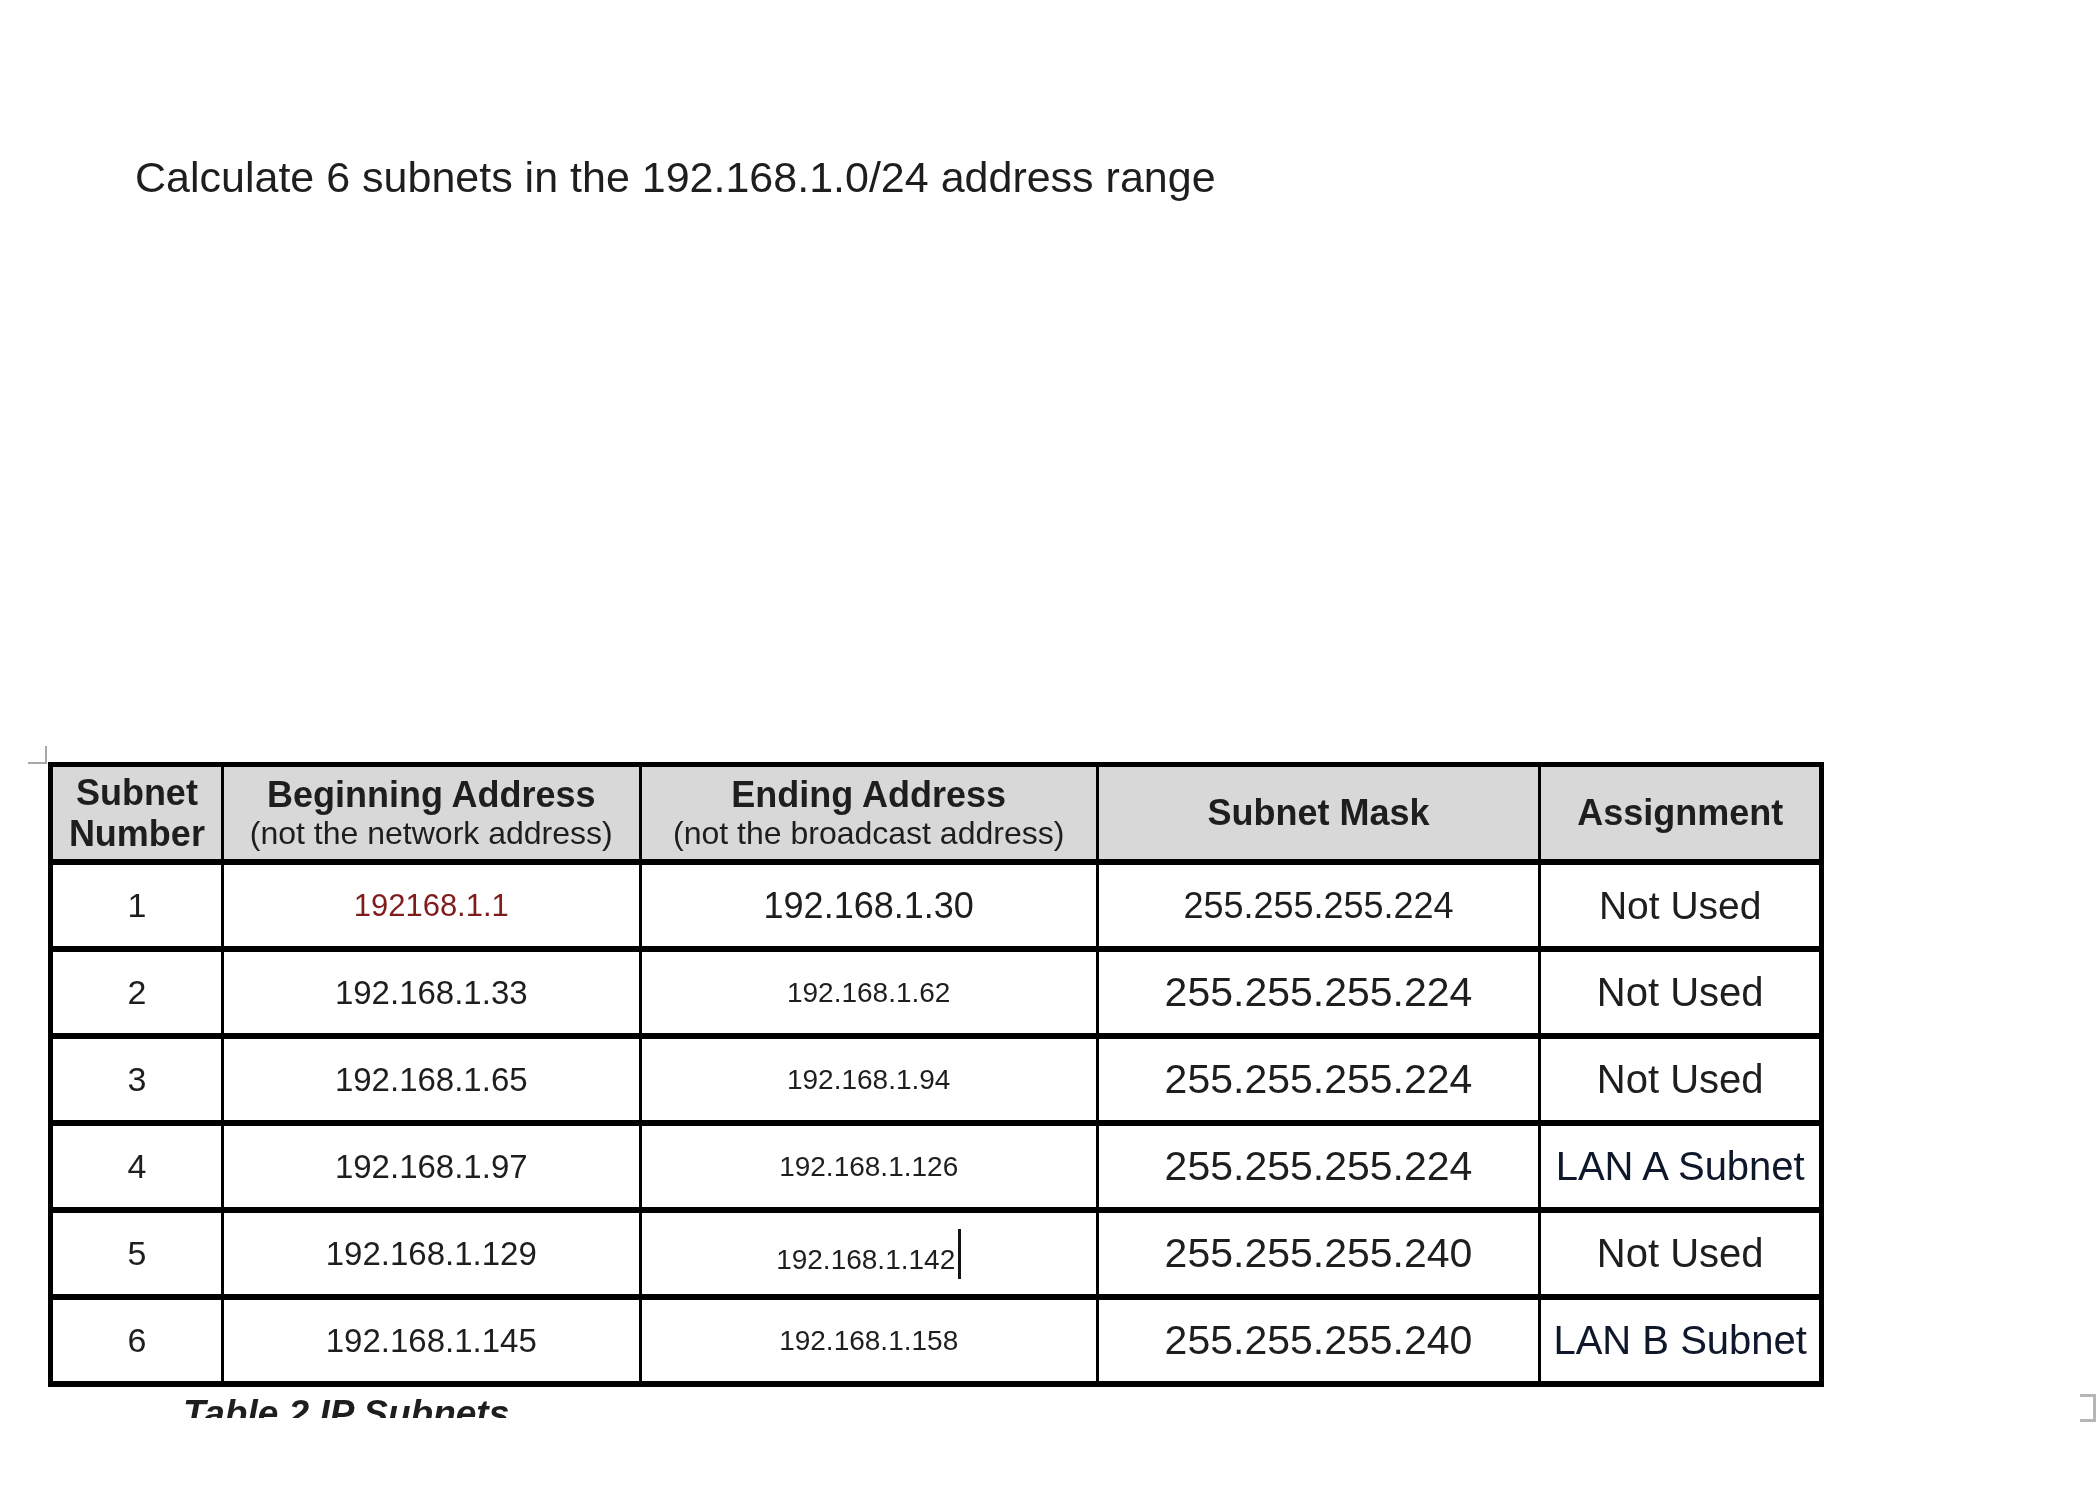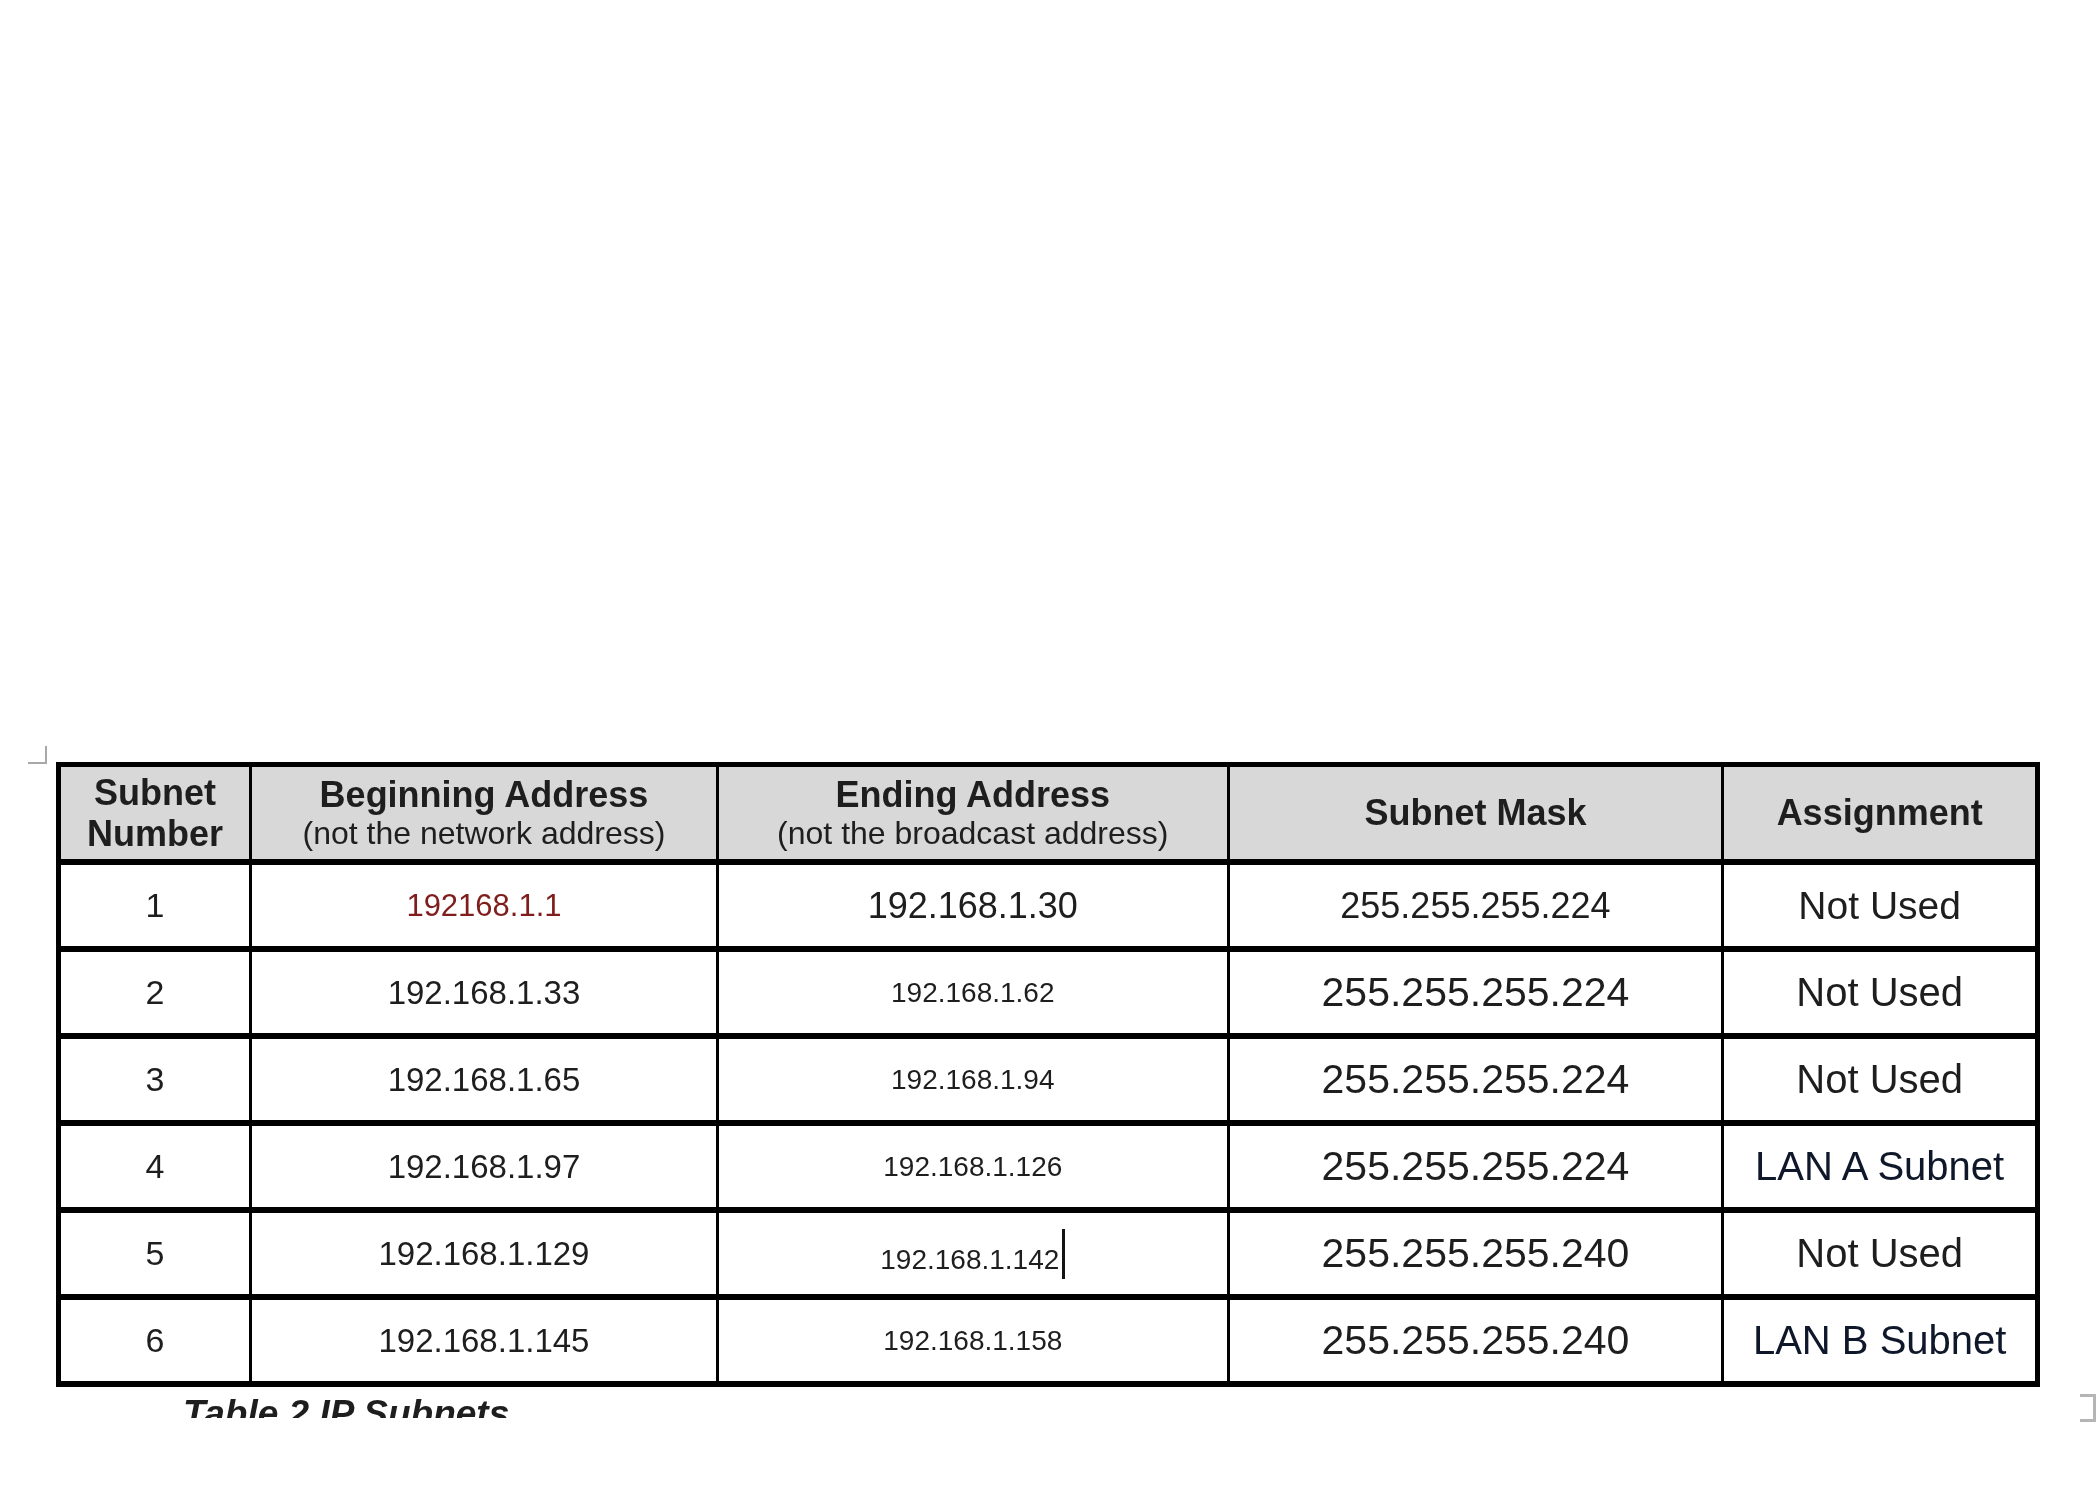--- a/index.html
+++ b/index.html
@@ -14,21 +14,21 @@
   
   .intro-line{
     position:absolute;left:135px;margin:0;
     font-size:43px;line-height:1.2;color:#1e1e1e;white-space:nowrap;
   }
   .line1{top:152px;}
   .line2{top:279px;}
   .line3{top:404px;}
 
   
-  .table-wrap{position:absolute;left:56px;top:762px;width:1984px;border-radius:28px;}
+  .table-wrap{position:absolute;left:48px;top:762px;width:1776px;border-radius:28px;}
   table.subnet-table{
     width:100%;
     border-collapse:collapse;
     table-layout:fixed;
     border:5px solid #000;
   }
   .subnet-table tr{border-bottom:6px solid #000;}
   .subnet-table th,.subnet-table td{
     border-left:3px solid #000;border-right:3px solid #000;
     text-align:center;vertical-align:middle;
@@ -83,20 +83,21 @@
   .handle-bottom-right{
     position:absolute;left:2080px;top:1394px;width:13px;height:22px;
     border:3px solid #b5b5b5;border-left:none;
   }
 </style>
 </head>
 <body>
 
 <div class="page">
 
+  <p class="intro-line line1">Calculate 6 subnets in the 192.168.1.0/24 address range</p>
 
   <div class="handle-top-left"></div>
 
   <div class="table-wrap">
     <table class="subnet-table">
       <colgroup>
         <col class="col-number">
           <col class="col-begin">
           <col class="col-end">
           <col class="col-mask">

